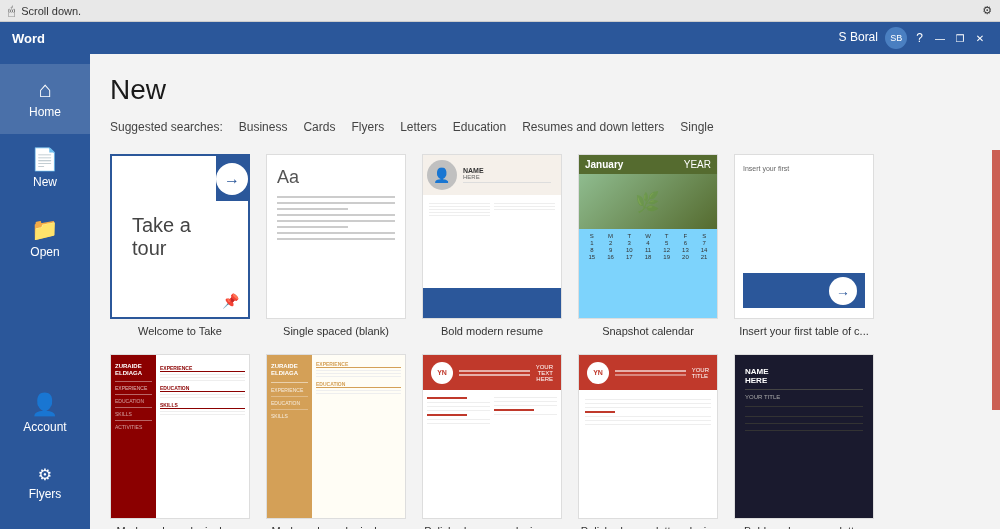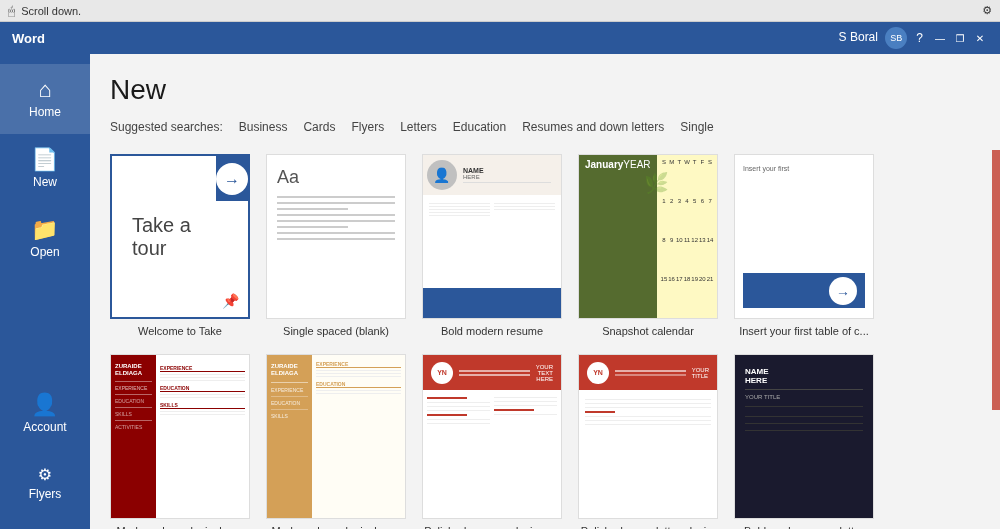--- a/index.html
+++ b/index.html
@@ -183,24 +183,24 @@
       font-size: 18px;
       color: #555;
       font-weight: 400;
     }
     .blank-lines { margin-top: 8px; display: flex; flex-direction: column; gap: 4px; }
     .blank-line { height: 2px; background: #ccc; width: 100%; }
     .blank-line.short { width: 60%; }
 
     
     .cal-thumb {
-      background: #fef9c3;
+      background: #7dd3fc;
       height: 100%;
       display: flex;
-      flex-direction: row;
+      flex-direction: column;
     }
     .cal-header {
       background: #556b2f;
       color: white;
       font-size: 10px;
       padding: 4px 6px;
       display: flex;
       justify-content: space-between;
     }
     .cal-image-area { background: #c8d8a0; height: 55px; }

